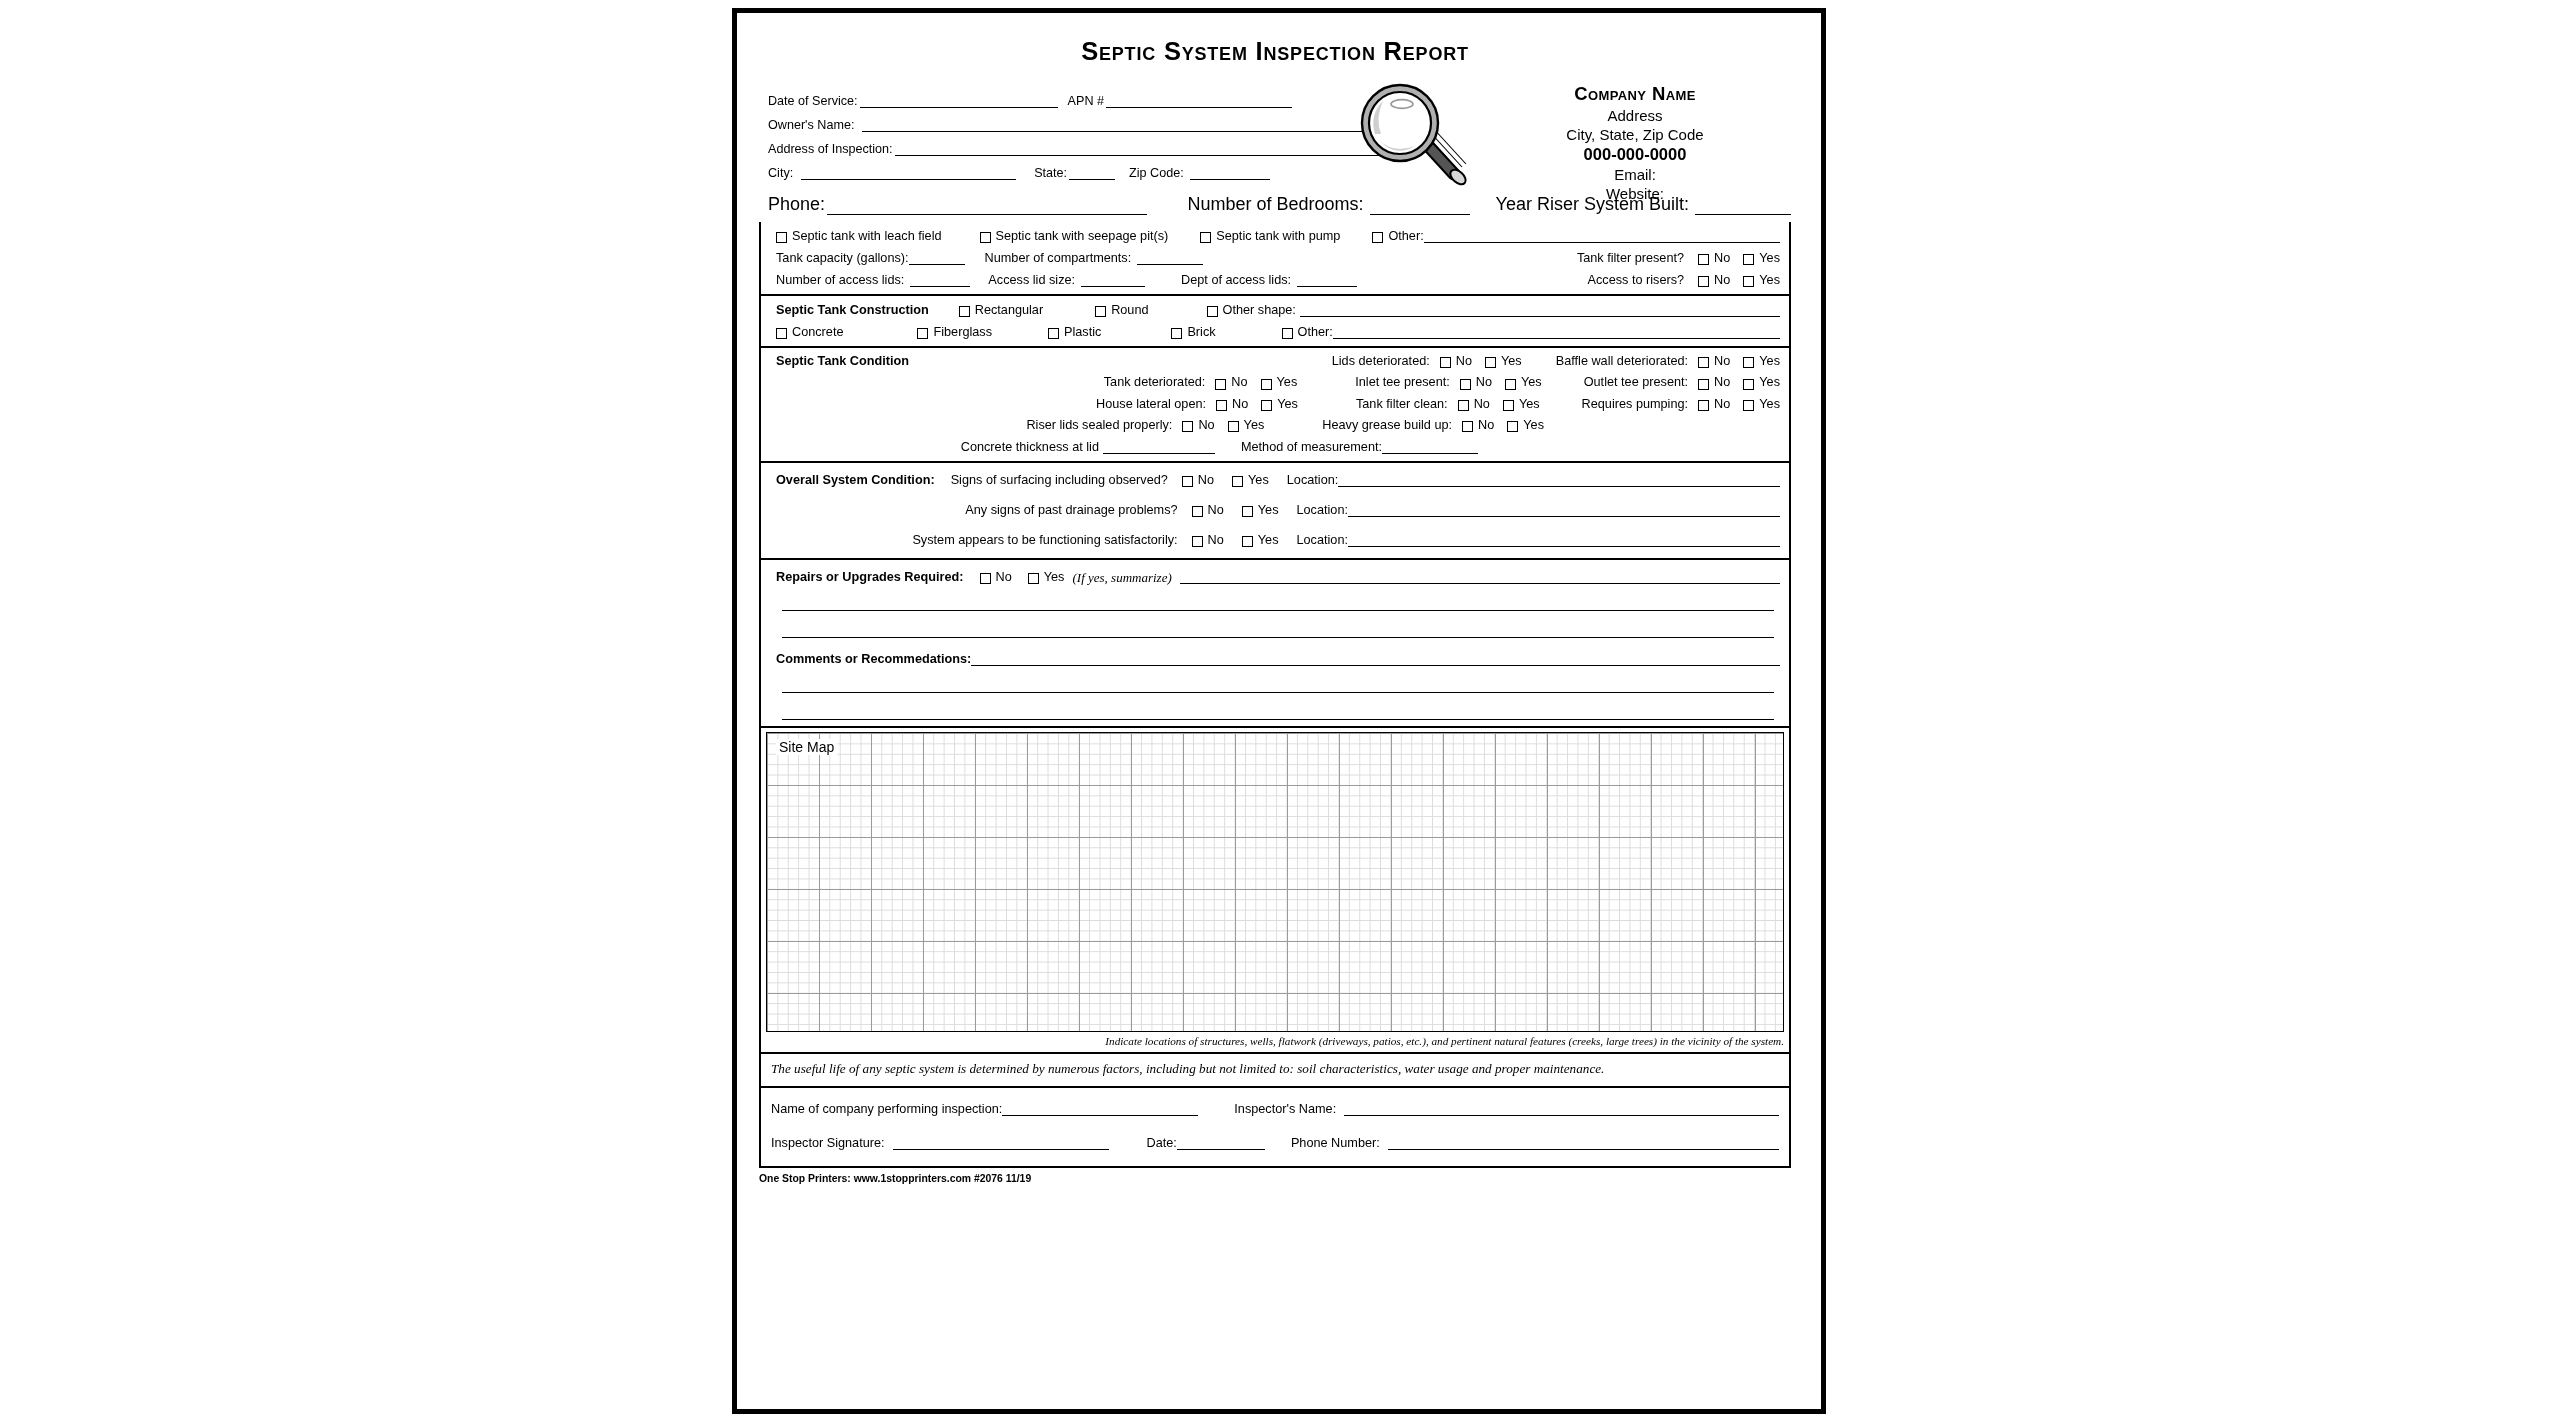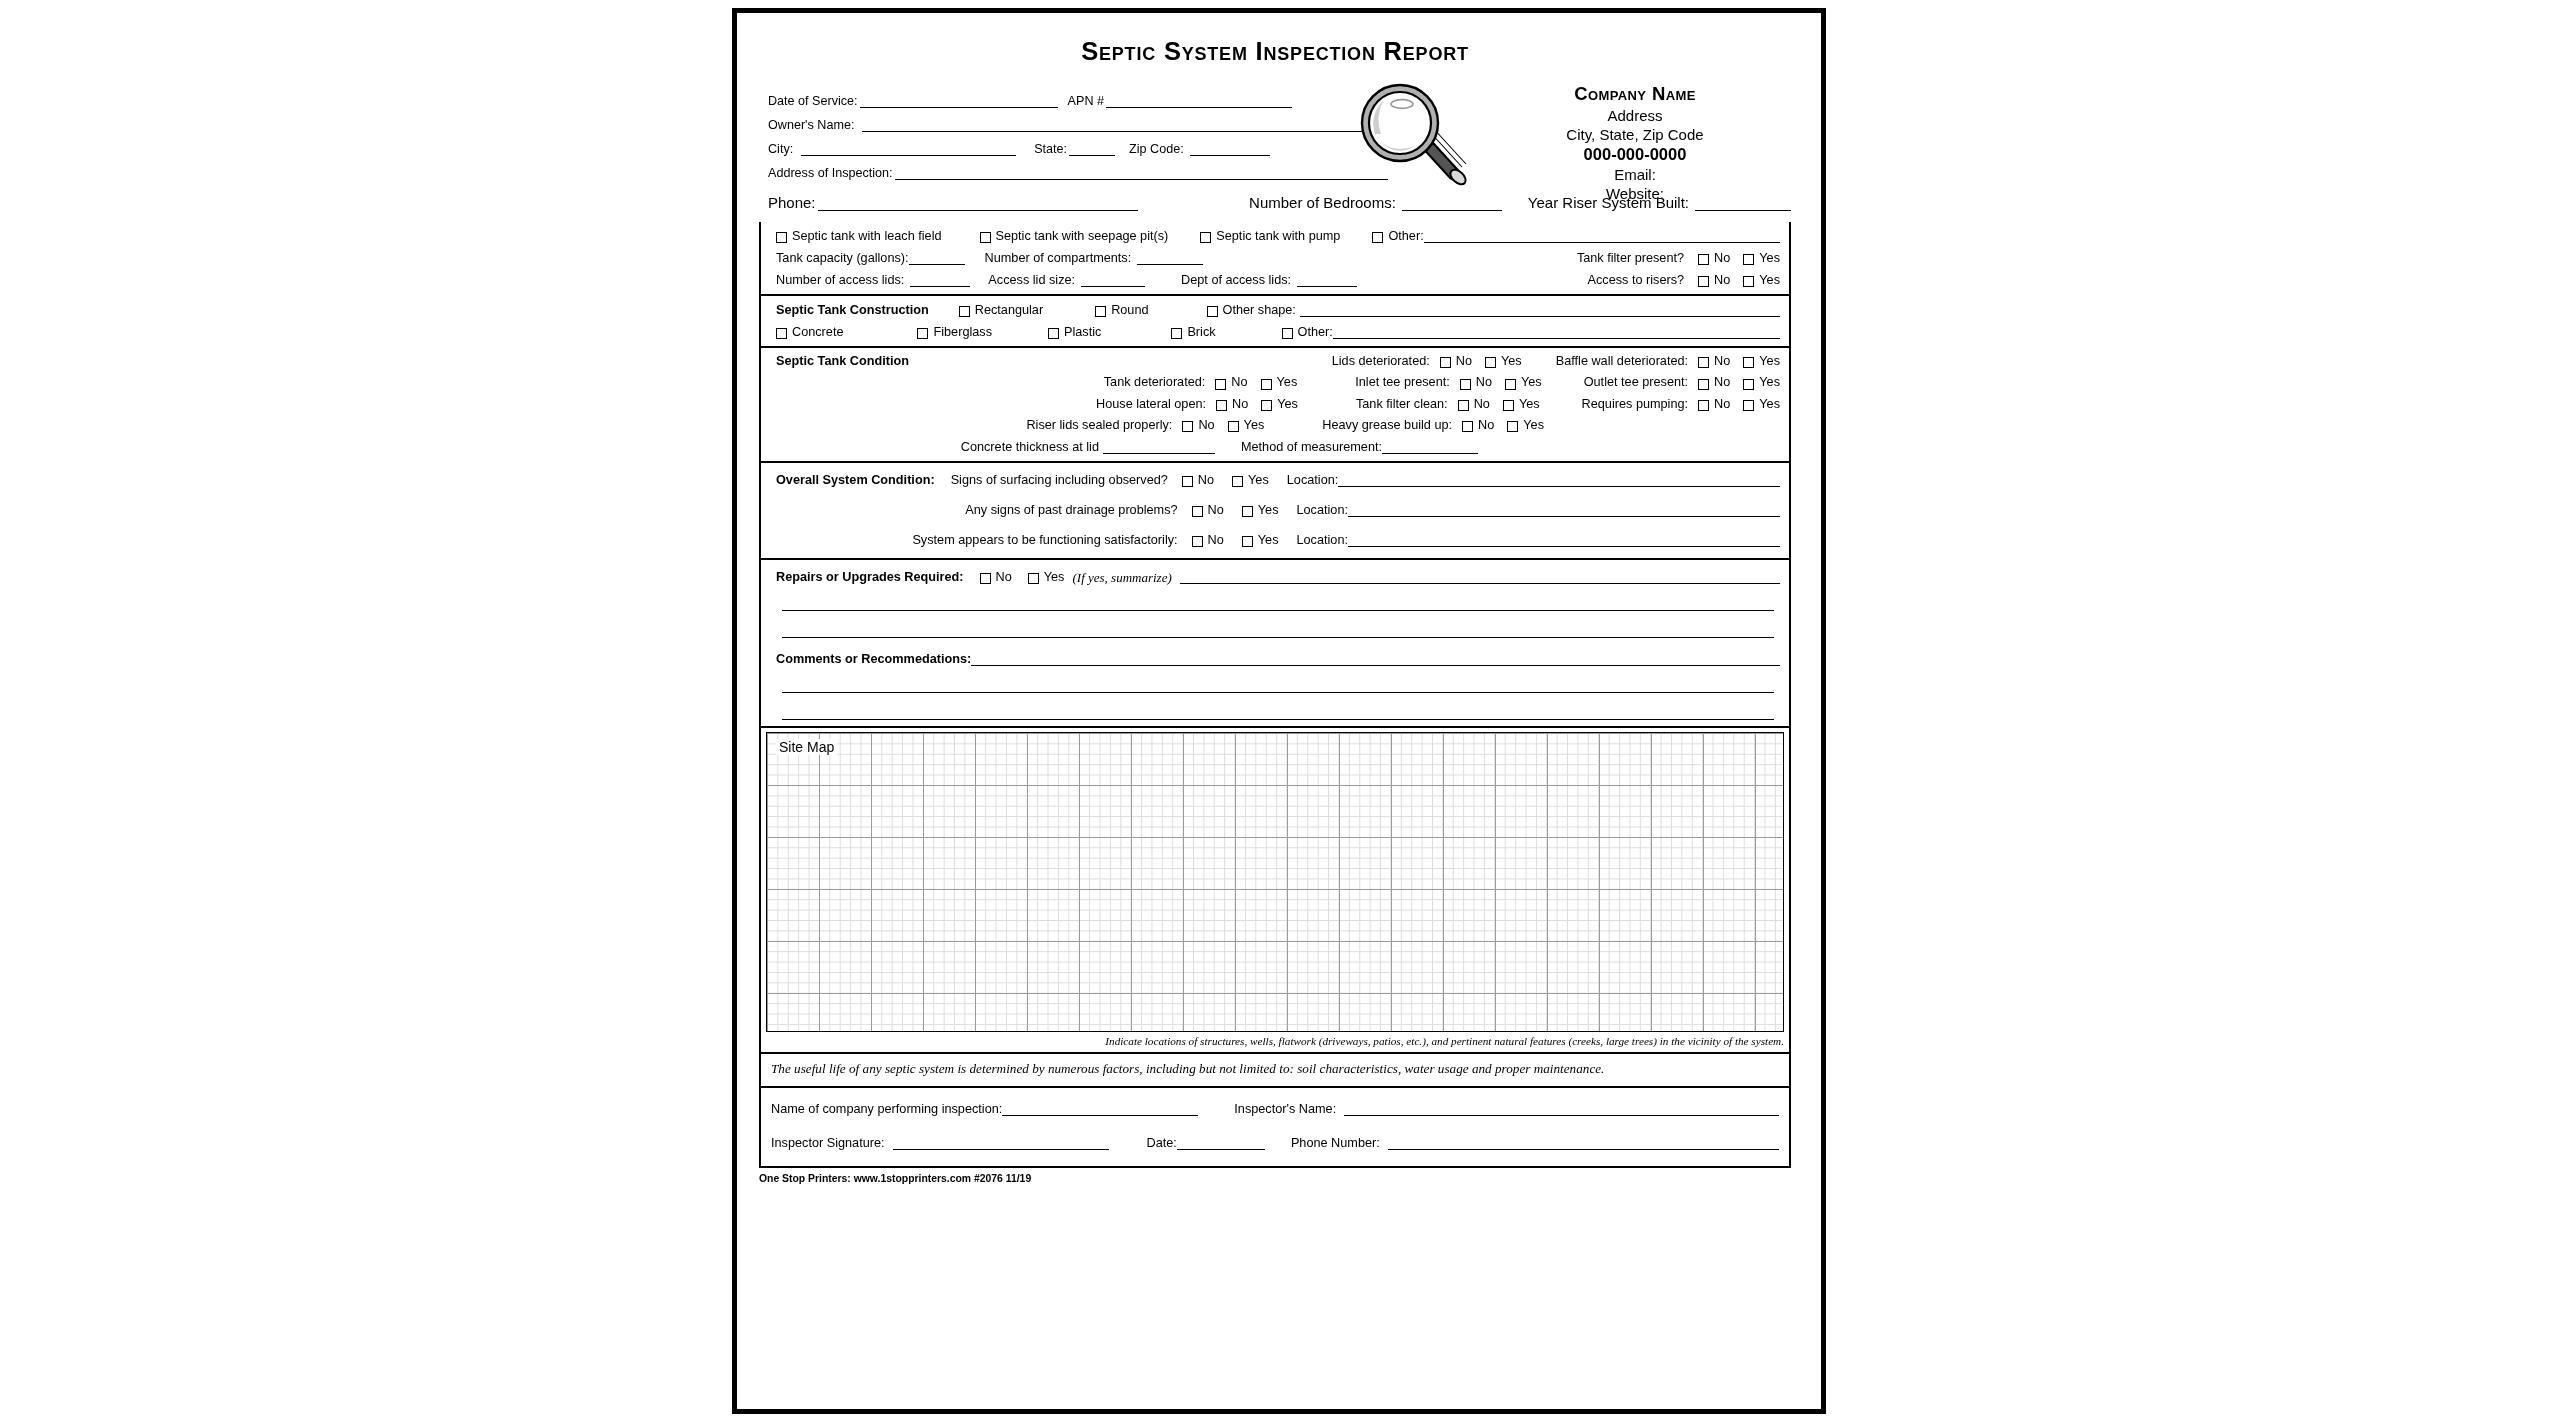--- a/index.html
+++ b/index.html
@@ -34,21 +34,21 @@
   .ln.w-sm{flex:0 0 46px;}
 
   
   .mag{position:absolute;left:596px;top:6px;width:118px;height:106px;}
   
   .company{position:absolute;left:720px;top:6px;width:312px;text-align:center;line-height:1.28;}
   .company .cn{font-weight:bold;font-size:18.5px;font-variant:small-caps;letter-spacing:.4px;}
   .company .cl{font-size:15px;}
   .company .cp{font-weight:bold;font-size:16.5px;}
 
-  .bottomrow{position:absolute;left:9px;top:118px;width:1023px;display:flex;align-items:flex-end;font-size:15px;white-space:nowrap;}
+  .bottomrow{position:absolute;left:9px;top:118px;width:1023px;display:flex;align-items:flex-end;font-size:18px;white-space:nowrap;}
 
   
   .bar{
     background:#000;color:#fff;text-align:center;font-weight:bold;
     font-size:17px;padding:4px 0 5px;letter-spacing:.2px;
   }
 
   
   .sec{border:2px solid #000;border-top:none;box-sizing:border-box;padding:7px 9px 7px 15px;}
   .row{display:flex;align-items:flex-end;font-size:12.7px;white-space:nowrap;line-height:1.05;}
@@ -104,30 +104,30 @@
             <span class="lbl">Date of Service:</span>
             <span class="ln" style="flex:0 0 198px"></span>
             <span class="lbl" style="margin-left:10px">APN #</span>
             <span class="ln" style="flex:0 0 186px"></span>
           </div>
           <div class="frow">
             <span class="lbl">Owner's Name:</span>
             <span class="ln" style="margin-left:8px"></span>
           </div>
           <div class="frow">
+            <span class="lbl">Address of Inspection:</span>
+            <span class="ln"></span>
+          </div>
+          <div class="frow">
             <span class="lbl">City:</span>
             <span class="ln" style="flex:0 0 215px;margin-left:8px"></span>
             <span class="lbl" style="margin-left:18px">State:</span>
             <span class="ln w-sm"></span>
             <span class="lbl" style="margin-left:14px">Zip Code:</span>
             <span class="ln" style="flex:0 0 80px;margin-left:6px"></span>
-          </div>
-          <div class="frow">
-            <span class="lbl">Address of Inspection:</span>
-            <span class="ln"></span>
           </div>
         </div>
 
         <div class="mag">
           <svg viewBox="0 0 118 106" width="118" height="106">
             <g transform="rotate(0)">
               <line x1="66" y1="56" x2="99" y2="92" stroke="#000" stroke-width="13" stroke-linecap="round"></line>
               <line x1="66" y1="56" x2="99" y2="92" stroke="#555" stroke-width="9" stroke-linecap="round"></line>
               <g stroke="#000" stroke-width="1.1">
                 <line x1="70" y1="52" x2="103" y2="88"></line>

